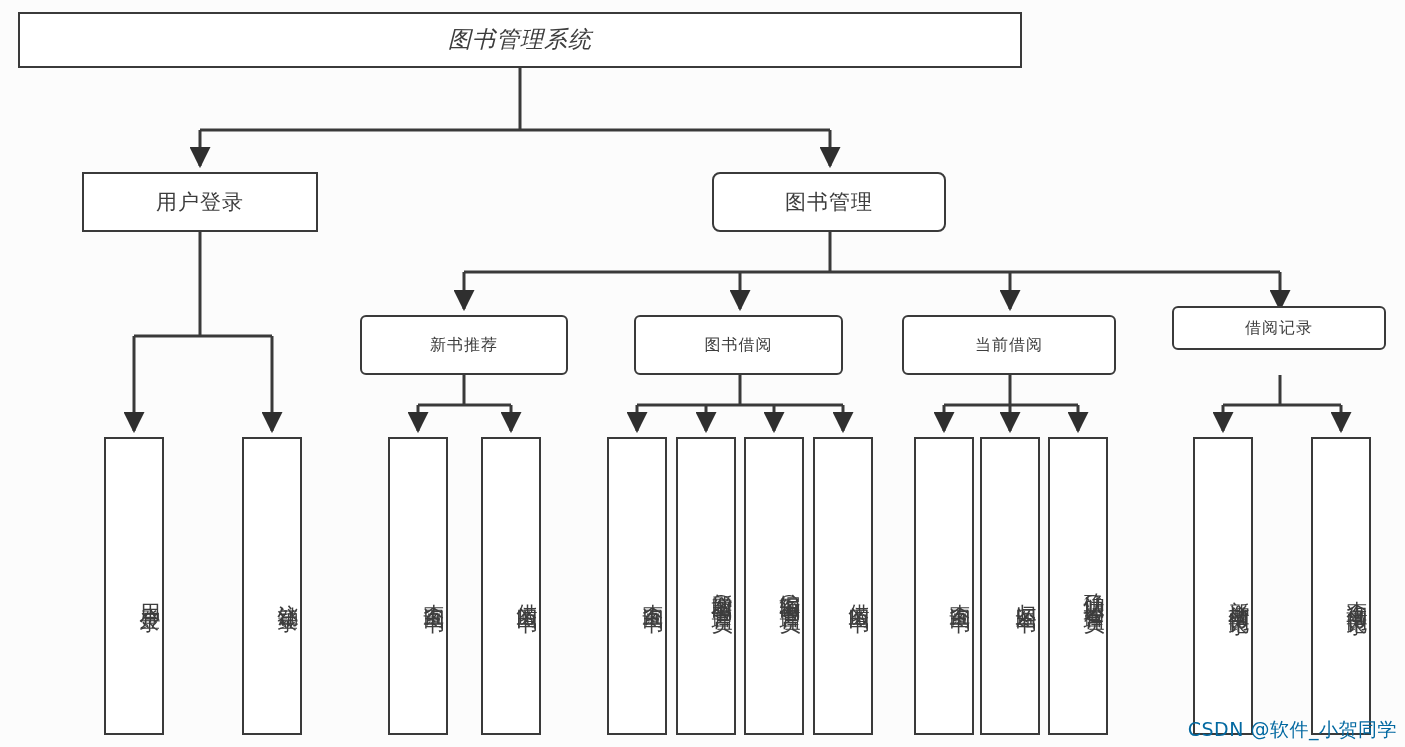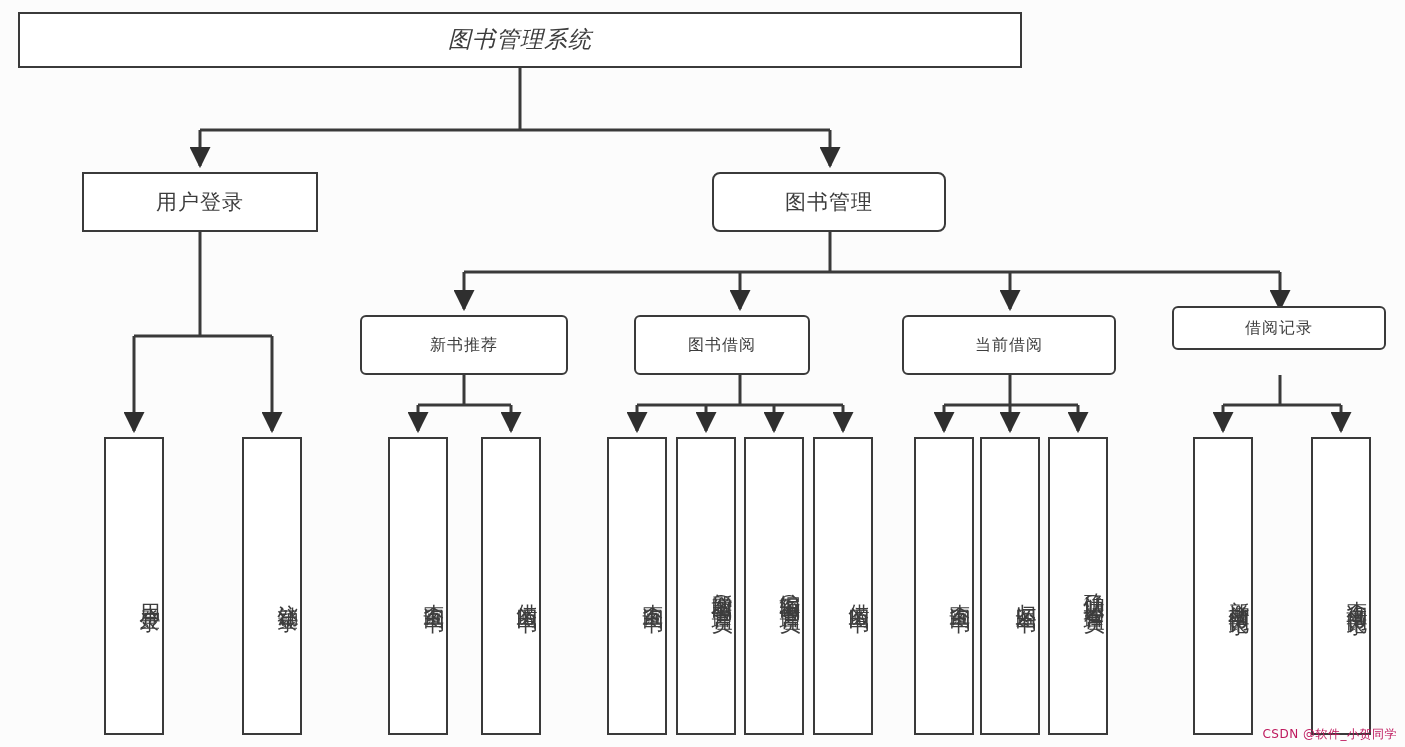--- a/index.html
+++ b/index.html
@@ -36,22 +36,22 @@
     align-items:flex-start;
     justify-content:center;
     padding-top:14px;
   }
   .node.leaf.tall{align-items:flex-start;padding-top:6px;}
   .node.leaf span{display:block;}
 
   .watermark{
     position:absolute;
     right:8px;bottom:4px;
-    font-size:12px;
-    color:#be185d;
+    font-size:19px;
+    color:#0369a1;
     letter-spacing:.5px;
     white-space:nowrap;
     font-family:"DejaVu Sans","Liberation Sans",sans-serif;
   }
 </style>
 </head>
 <body>
 
 <div id="canvas">
 
@@ -115,21 +115,21 @@
   <div class="node lvl1" style="left:82px;top:172px;width:236px;height:60px;">
     <span>用户登录</span>
   </div>
   <div class="node lvl1" style="left:712px;top:172px;width:234px;height:60px;border-radius:8px;">
     <span>图书管理</span>
   </div>
 
   <div class="node lvl2" style="left:360px;top:315px;width:208px;height:60px;">
     <span>新书推荐</span>
   </div>
-  <div class="node lvl2" style="left:634px;top:315px;width:176px;height:60px;">
+  <div class="node lvl2" style="left:634px;top:315px;width:209px;height:60px;">
     <span>图书借阅</span>
   </div>
   <div class="node lvl2" style="left:902px;top:315px;width:214px;height:60px;">
     <span>当前借阅</span>
   </div>
   <div class="node lvl2" style="left:1172px;top:306px;width:214px;height:44px;">
     <span>借阅记录</span>
   </div>
 
   <div class="node leaf" style="left:104px;top:437px;width:60px;height:298px;">

